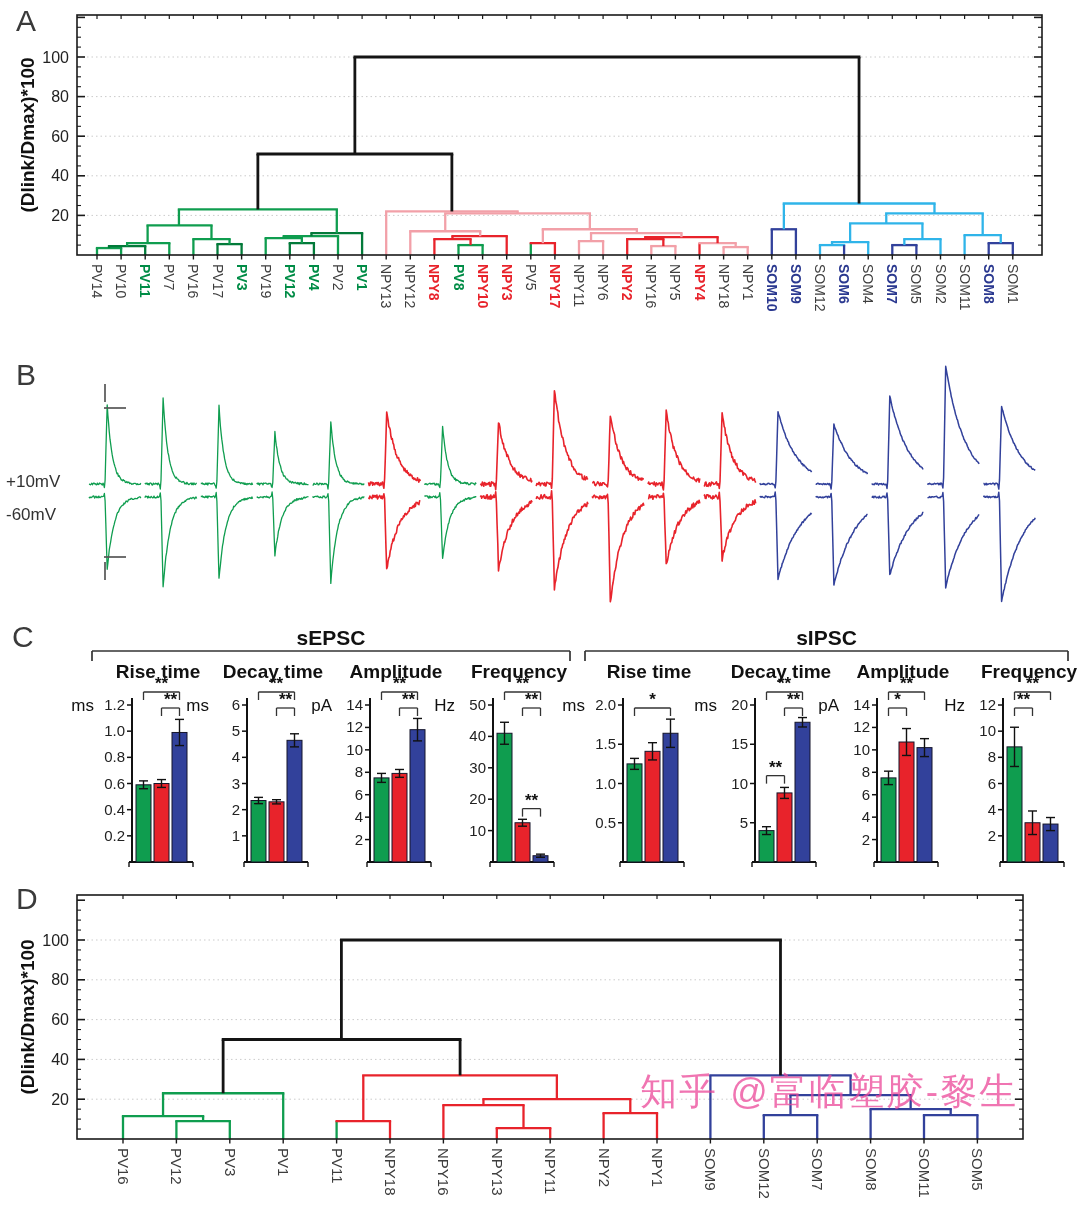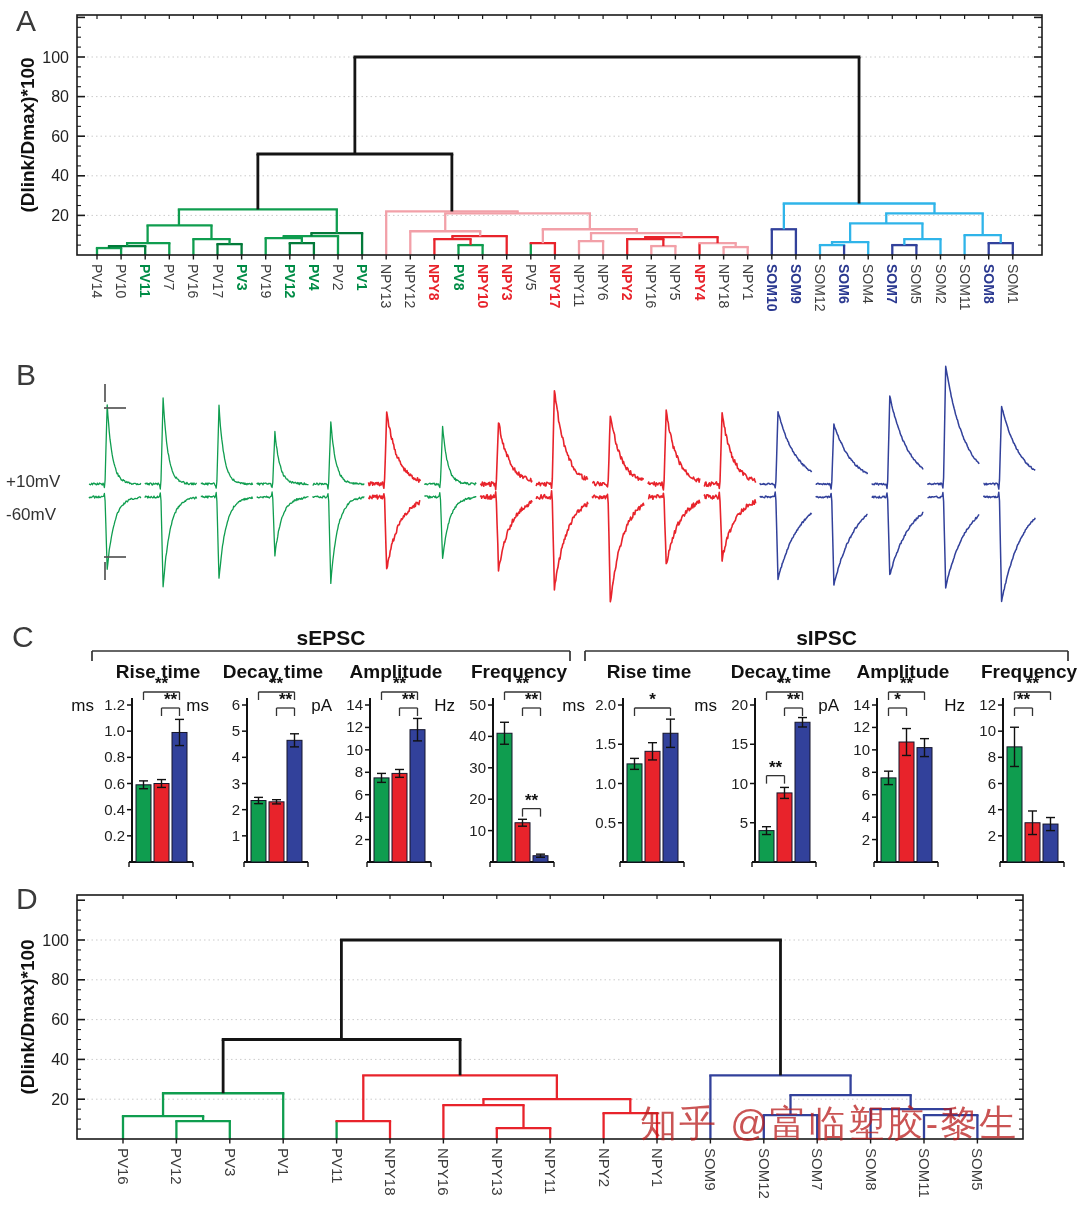--- a/index.html
+++ b/index.html
@@ -1,21 +1,21 @@
 <!DOCTYPE html>
 <html><head>
 <meta charset="utf-8">
 <style>
   html,body{margin:0;padding:0;background:#fff;}
   .page{position:relative;width:1080px;height:1206px;background:#ffffff;overflow:hidden;
         font-family:"Liberation Sans", sans-serif;}
   .panel-letter{position:absolute;font-size:30px;color:#3a3a3a;font-weight:400;}
   .vlabel{position:absolute;width:82px;font-size:17px;color:#333;}
-  .watermark{position:absolute;left:640px;top:1099px;width:400px;font-size:37px;
-             color:#b91c1c;opacity:.75;letter-spacing:2px;white-space:nowrap;}
+  .watermark{position:absolute;left:640px;top:1067px;width:400px;font-size:37px;
+             color:#ec4899;opacity:.75;letter-spacing:2px;white-space:nowrap;}
   svg{position:absolute;left:0;top:0;}
   text{font-family:"Liberation Sans", sans-serif;}
 </style>
 </head>
 <body>
 
 <div class="page">
   <svg id="fig" width="1080" height="1206">
       <line x1="78" y1="215.4" x2="1041" y2="215.4" stroke="#cbcbcb" stroke-width="1" stroke-dasharray="1.5 3"></line>
       <line x1="78" y1="175.8" x2="1041" y2="175.8" stroke="#cbcbcb" stroke-width="1" stroke-dasharray="1.5 3"></line>

